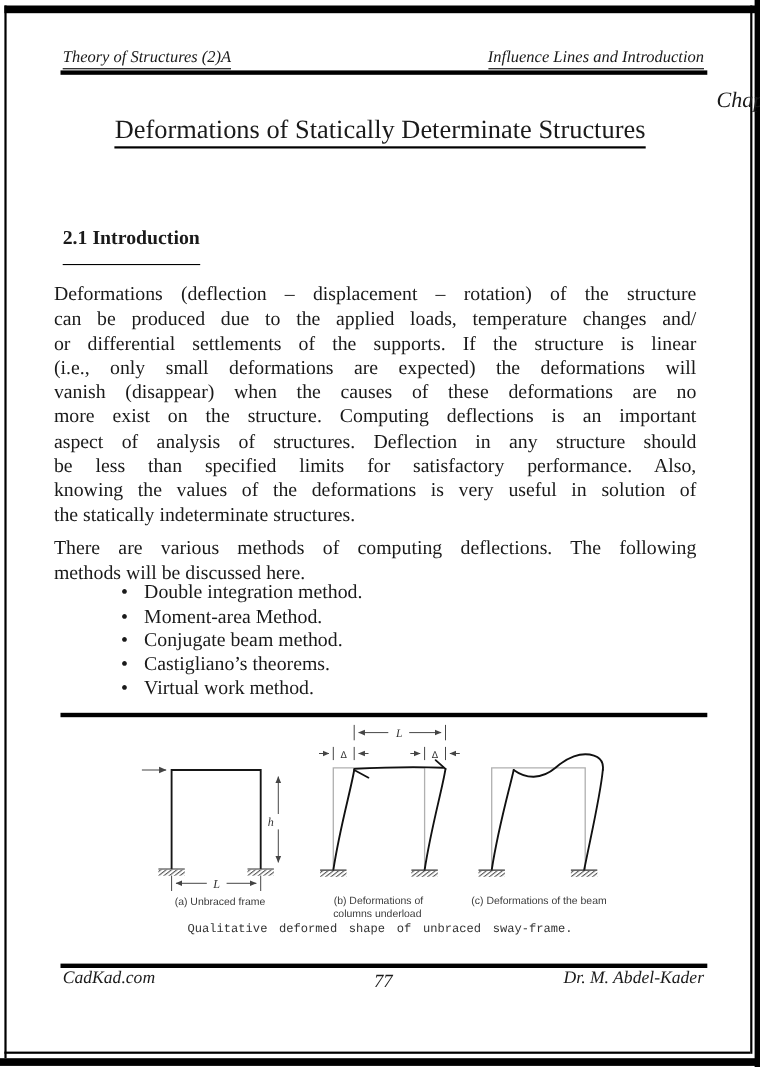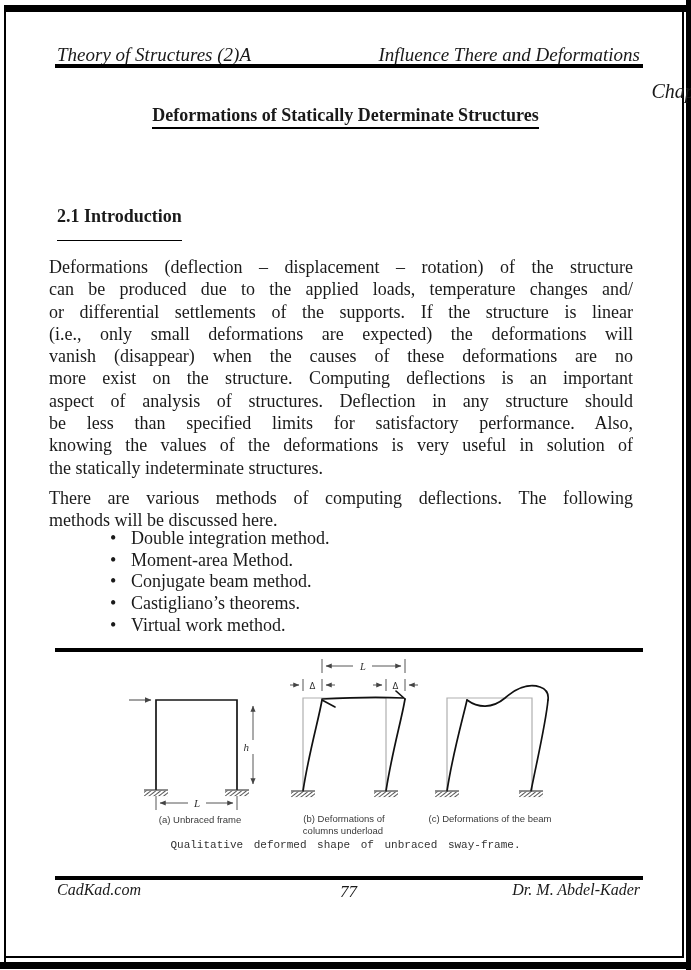--- a/index.html
+++ b/index.html
@@ -6,27 +6,27 @@
   body{
     width:691px;height:970px;position:relative;background:#ffffff;
     font-family:"Liberation Serif","DejaVu Serif",serif;color:#1a1a1a;
     overflow:hidden;
   }
   .abs{position:absolute;}
   
   .bar{position:absolute;background:#000;}
   
   .hdr-row{left:57px;right:51px;top:44px;display:flex;justify-content:space-between;
-    font-style:italic;font-size:19px;text-align:right;}
+    font-style:italic;font-size:15px;text-align:right;}
   .hdr-item{display:inline-block;border-bottom:1.5px solid #000;padding-bottom:1px;}
   .rule{position:absolute;background:#000;}
   
   .chapter{top:80px;left:0;width:100%;text-align:right;font-style:italic;font-size:20px;padding-left:41px;}
   .title-wrap{top:105px;left:0;width:100%;text-align:center;}
-  .title-text{display:inline-block;font-weight:bold;font-size:18px;
+  .title-text{display:inline-block;font-weight:normal;font-size:24px;
     border-bottom:2.5px solid #000;padding-bottom:1px;}
   .sec-head{top:206px;left:57px;font-weight:bold;font-size:18px;}
   .sec-head span{display:inline-block;border-bottom:1.6px solid #000;padding-bottom:13px;}
   
   .para{left:49px;width:584px;font-size:18px;line-height:22.3px;margin-top:24px;}
   .pline{display:block;text-align:justify;text-align-last:justify;white-space:normal;}
   .pline.last{text-align:center;text-align-last:left;}
   .bullets{left:110px;width:470px;font-size:18px;line-height:21.7px;}
   .bullet-row{display:flex;}
   .bullet-dot{width:21px;flex:0 0 21px;}
@@ -48,21 +48,21 @@
 
 <div class="bar" style="left:4px;top:5px;right:0;height:7px;"></div>
 <div class="bar" style="left:4px;top:5px;width:2px;height:957px;"></div>
 <div class="bar" style="left:682px;top:5px;width:2px;height:953px;"></div>
 <div class="bar" style="left:686px;top:0;width:5px;height:970px;"></div>
 <div class="bar" style="left:4px;top:956px;width:678px;height:2px;"></div>
 <div class="bar" style="left:0;top:962px;width:691px;height:7px;"></div>
 
 <div class="abs hdr-row">
   <span class="hdr-item">Theory of Structures (2)A</span>
-  <span class="hdr-item">Influence There and Deformations</span>
+  <span class="hdr-item">Influence Lines and Introduction</span>
 </div>
 <div class="rule" style="left:55px;right:48px;top:64px;height:4px;"></div>
 
 <div class="abs chapter">Chapter 2</div>
 <div class="abs title-wrap">
   <span class="title-text">Deformations of Statically Determinate Structures</span>
 </div>
 
 <div class="abs sec-head">
   <span>2.1 Introduction</span>

